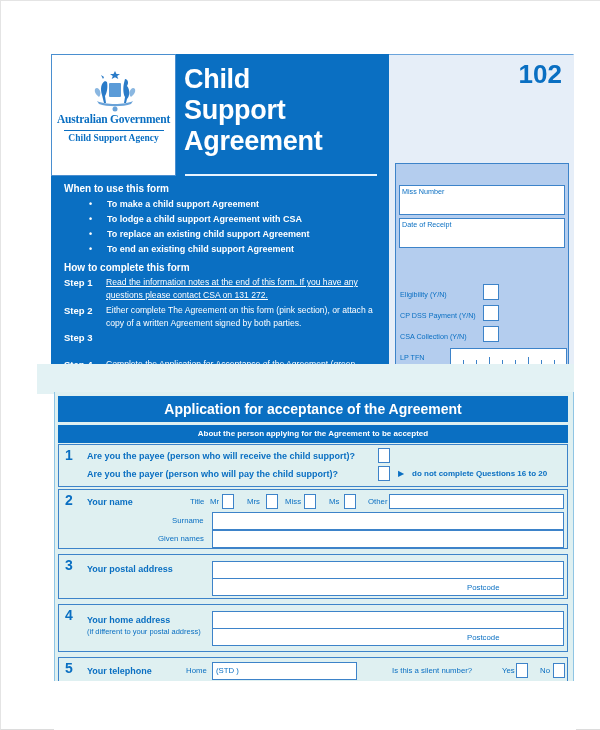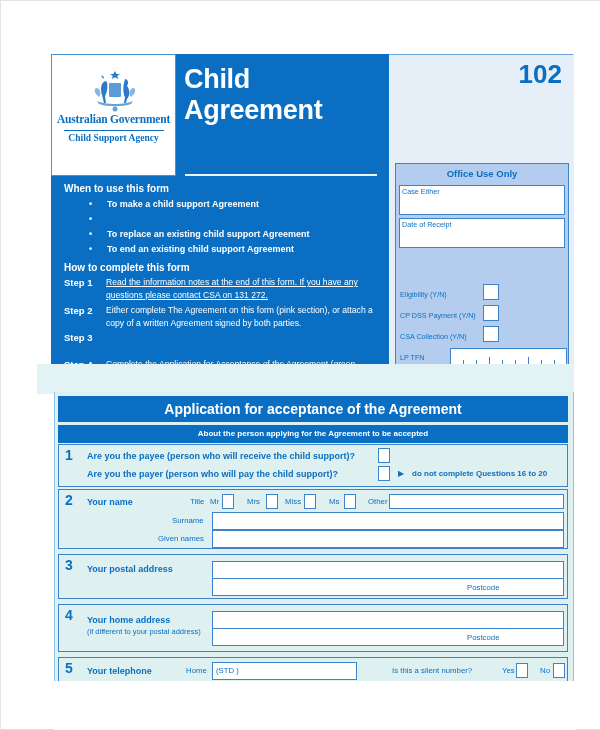--- a/index.html
+++ b/index.html
@@ -76,51 +76,52 @@
       <circle cx="28" cy="40" r="2.5" opacity="0.7"></circle>
     </g>
   </svg>
   <div class="gov-name">Australian Government</div>
   <div class="logo-rule"></div>
   <div class="agency-name">Child Support Agency</div>
 </div>
 
 <div class="title">
   <div>Child</div>
+  <div>Support</div>
   <div>Agreement</div>
 </div>
 <div class="title-rule"></div>
 
 <div class="instructions">
   <div class="instr-heading" style="top:7px;">When to use this form</div>
   <div class="bullet" style="top:23px;">•</div>
   <div class="bullet-text" style="top:23px;">To make a child support Agreement</div>
   <div class="bullet" style="top:38px;">•</div>
+  <div class="bullet-text" style="top:38px;">To lodge a child support Agreement with CSA</div>
   <div class="bullet" style="top:53px;">•</div>
   <div class="bullet-text" style="top:53px;">To replace an existing child support Agreement</div>
   <div class="bullet" style="top:68px;">•</div>
   <div class="bullet-text" style="top:68px;">To end an existing child support Agreement</div>
 
   <div class="instr-heading" style="top:86px;">How to complete this form</div>
 
   <div class="step-label" style="top:101px;">Step 1</div>
   <div class="step-text" style="top:100px;text-decoration:underline;">Read the information notes at the end of this form. If you have any questions please contact CSA on 131 272.</div>
   <div class="step-label" style="top:129px;">Step 2</div>
   <div class="step-text" style="top:128px;">Either complete The Agreement on this form (pink section), or attach a copy of a written Agreement signed by both parties.</div>
   <div class="step-label" style="top:156px;">Step 3</div>
   <div class="step-label" style="top:183px;">Step 4</div>
   <div class="step-text" style="top:182px;">Complete the Application for Acceptance of the Agreement (green section) so CSA can register your Agreement. Either party to the Agreement can complete this section.</div>
 </div>
 
 <div class="office-panel">
   <div class="form-number">102</div>
   <div class="office-box">
-    <div class="office-title">Office Use Only</div>
     <div class="office-field" style="top:21px;">
-        <span>Case Either</span>
+        <span>Miss Number</span>
       </div>
     <div class="office-field" style="top:54px;">
         <span>Date of Receipt</span>
       </div>
 
     <div class="yn-label" style="top:126px;">Eligibility (Y/N)</div>
     <div class="yn-box" style="top:120px;"></div>
     <div class="yn-label" style="top:147px;">CP DSS Payment (Y/N)</div>
     <div class="yn-box" style="top:141px;"></div>
     <div class="yn-label" style="top:168px;">CSA Collection (Y/N)</div>

